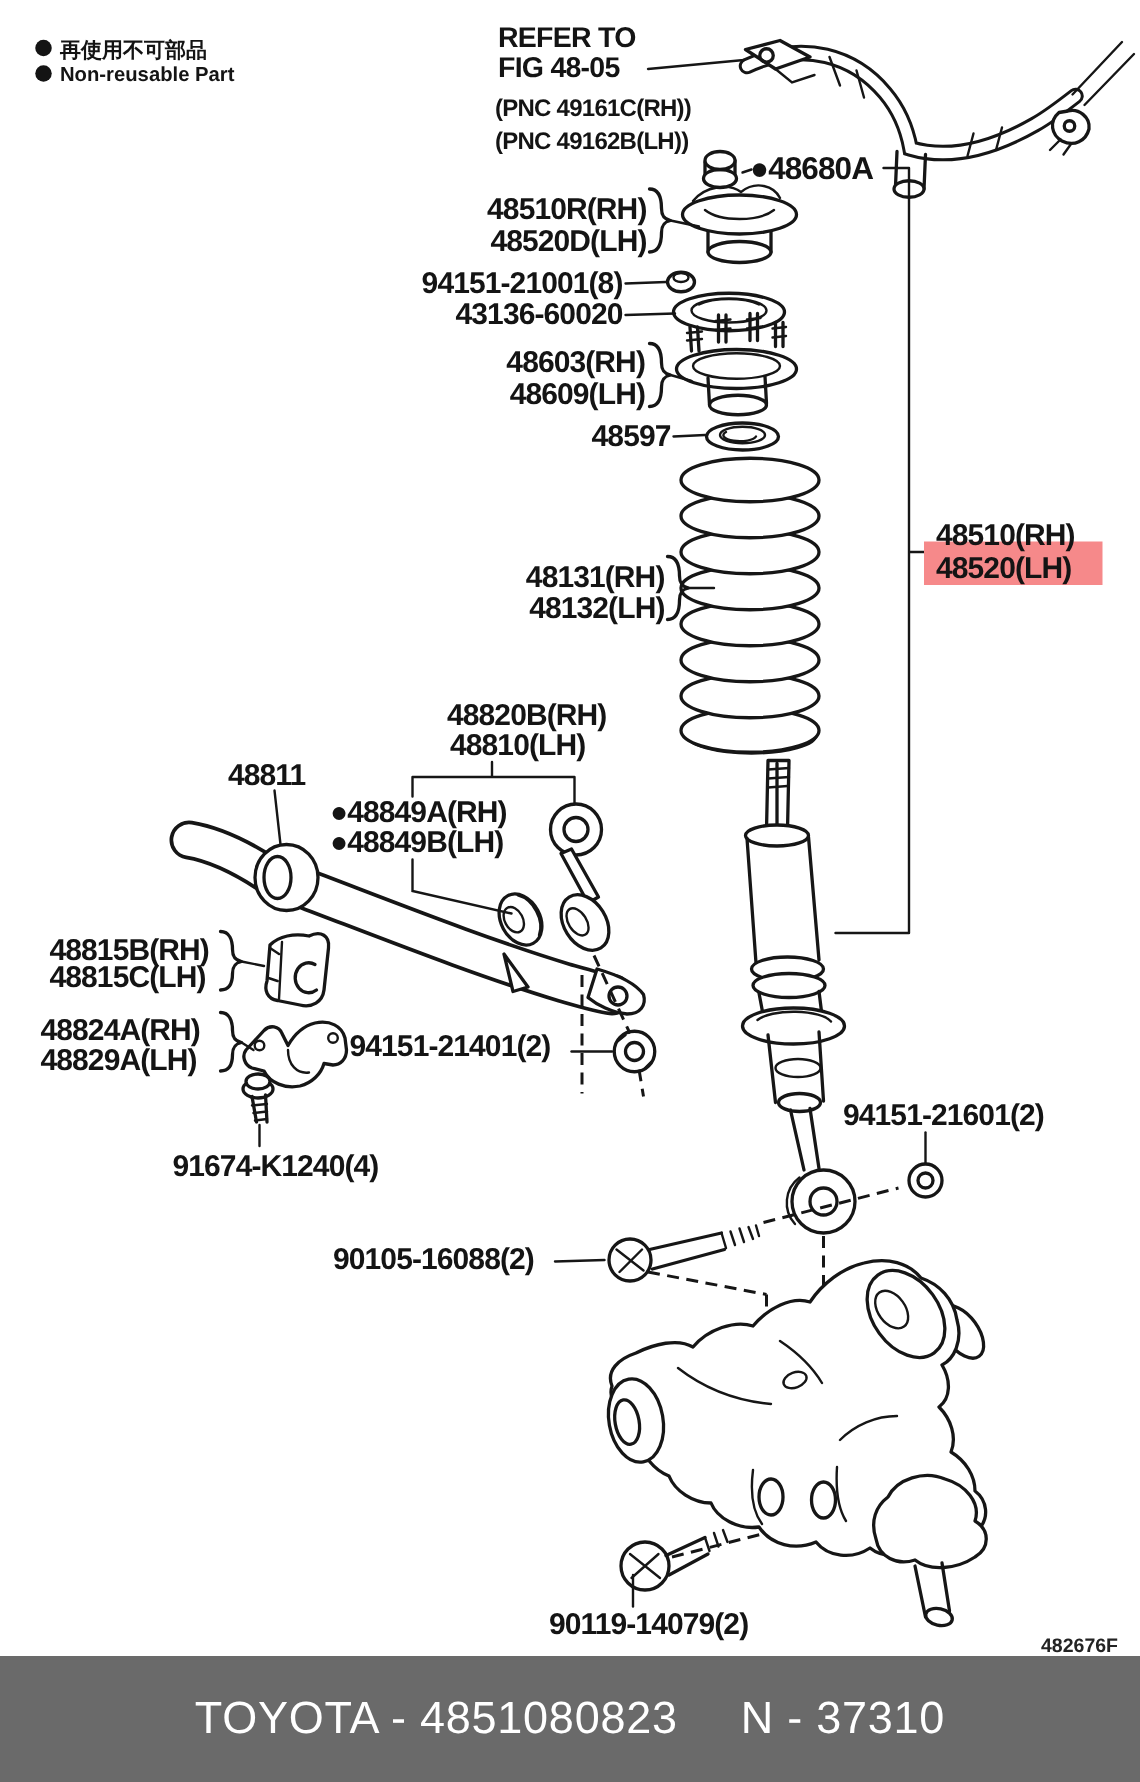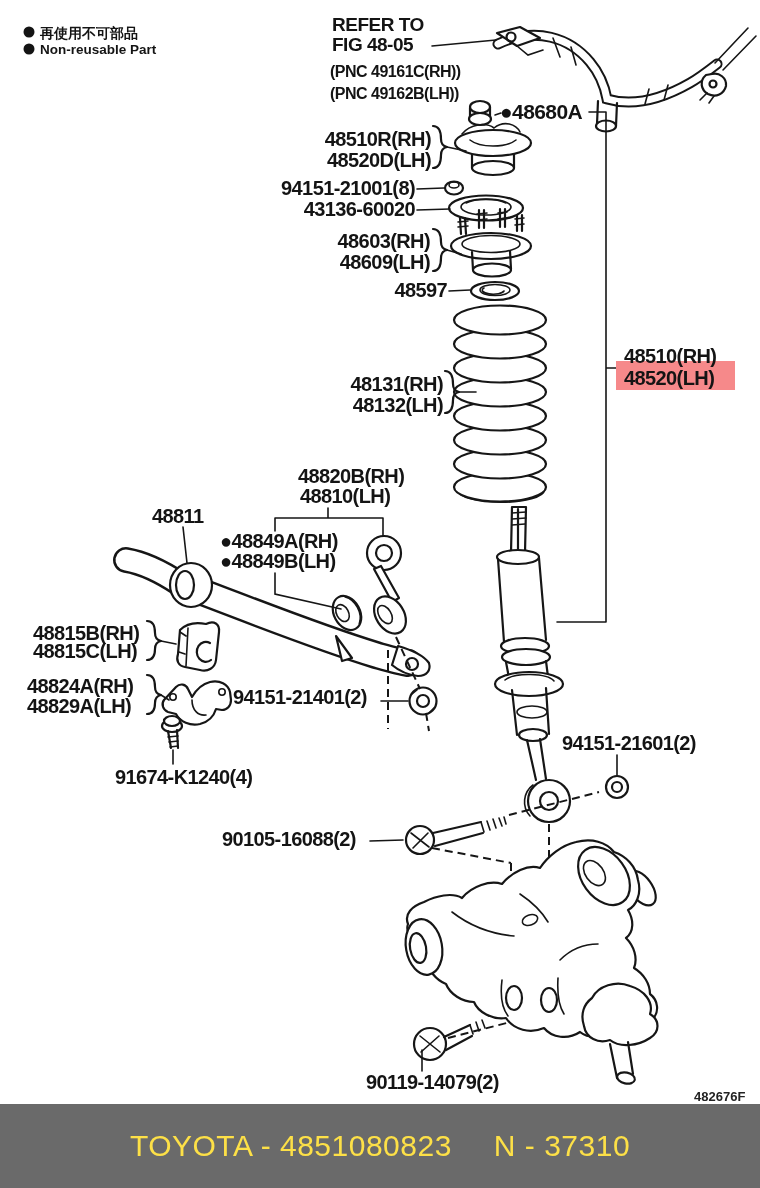--- a/index.html
+++ b/index.html
@@ -19,21 +19,21 @@
   .end{text-anchor:end;}
   .note{font-weight:bold;font-size:19px;fill:#141414;letter-spacing:-0.5px;}
   .pnc{font-weight:bold;font-size:16px;fill:#141414;letter-spacing:-0.5px;}
   .leg-jp{font-weight:bold;font-size:14px;fill:#141414;}
   .leg-en{font-weight:bold;font-size:13.5px;fill:#141414;}
   .code{font-weight:bold;font-size:13px;fill:#232323;letter-spacing:0;}
   .big{font-weight:bold;font-size:21px;fill:#141414;letter-spacing:-0.6px;}
   
   .footer{position:absolute;left:0;top:1104px;width:760px;height:84px;background:#6a6a6a;
           display:flex;align-items:center;justify-content:center;gap:42px;}
-  .footer span{color:#fde047;font-size:30px;letter-spacing:0.5px;}
+  .footer span{color:#ffffff;font-size:30px;letter-spacing:0.5px;}
 </style>
 </head>
 <body>
 
 <div class="page">
 <svg width="760" height="1104" viewBox="0 0 760 1104">
 
   <g>
     <circle cx="29" cy="32" r="5.5" fill="#141414"></circle>
     <circle cx="29" cy="49" r="5.5" fill="#141414"></circle>

